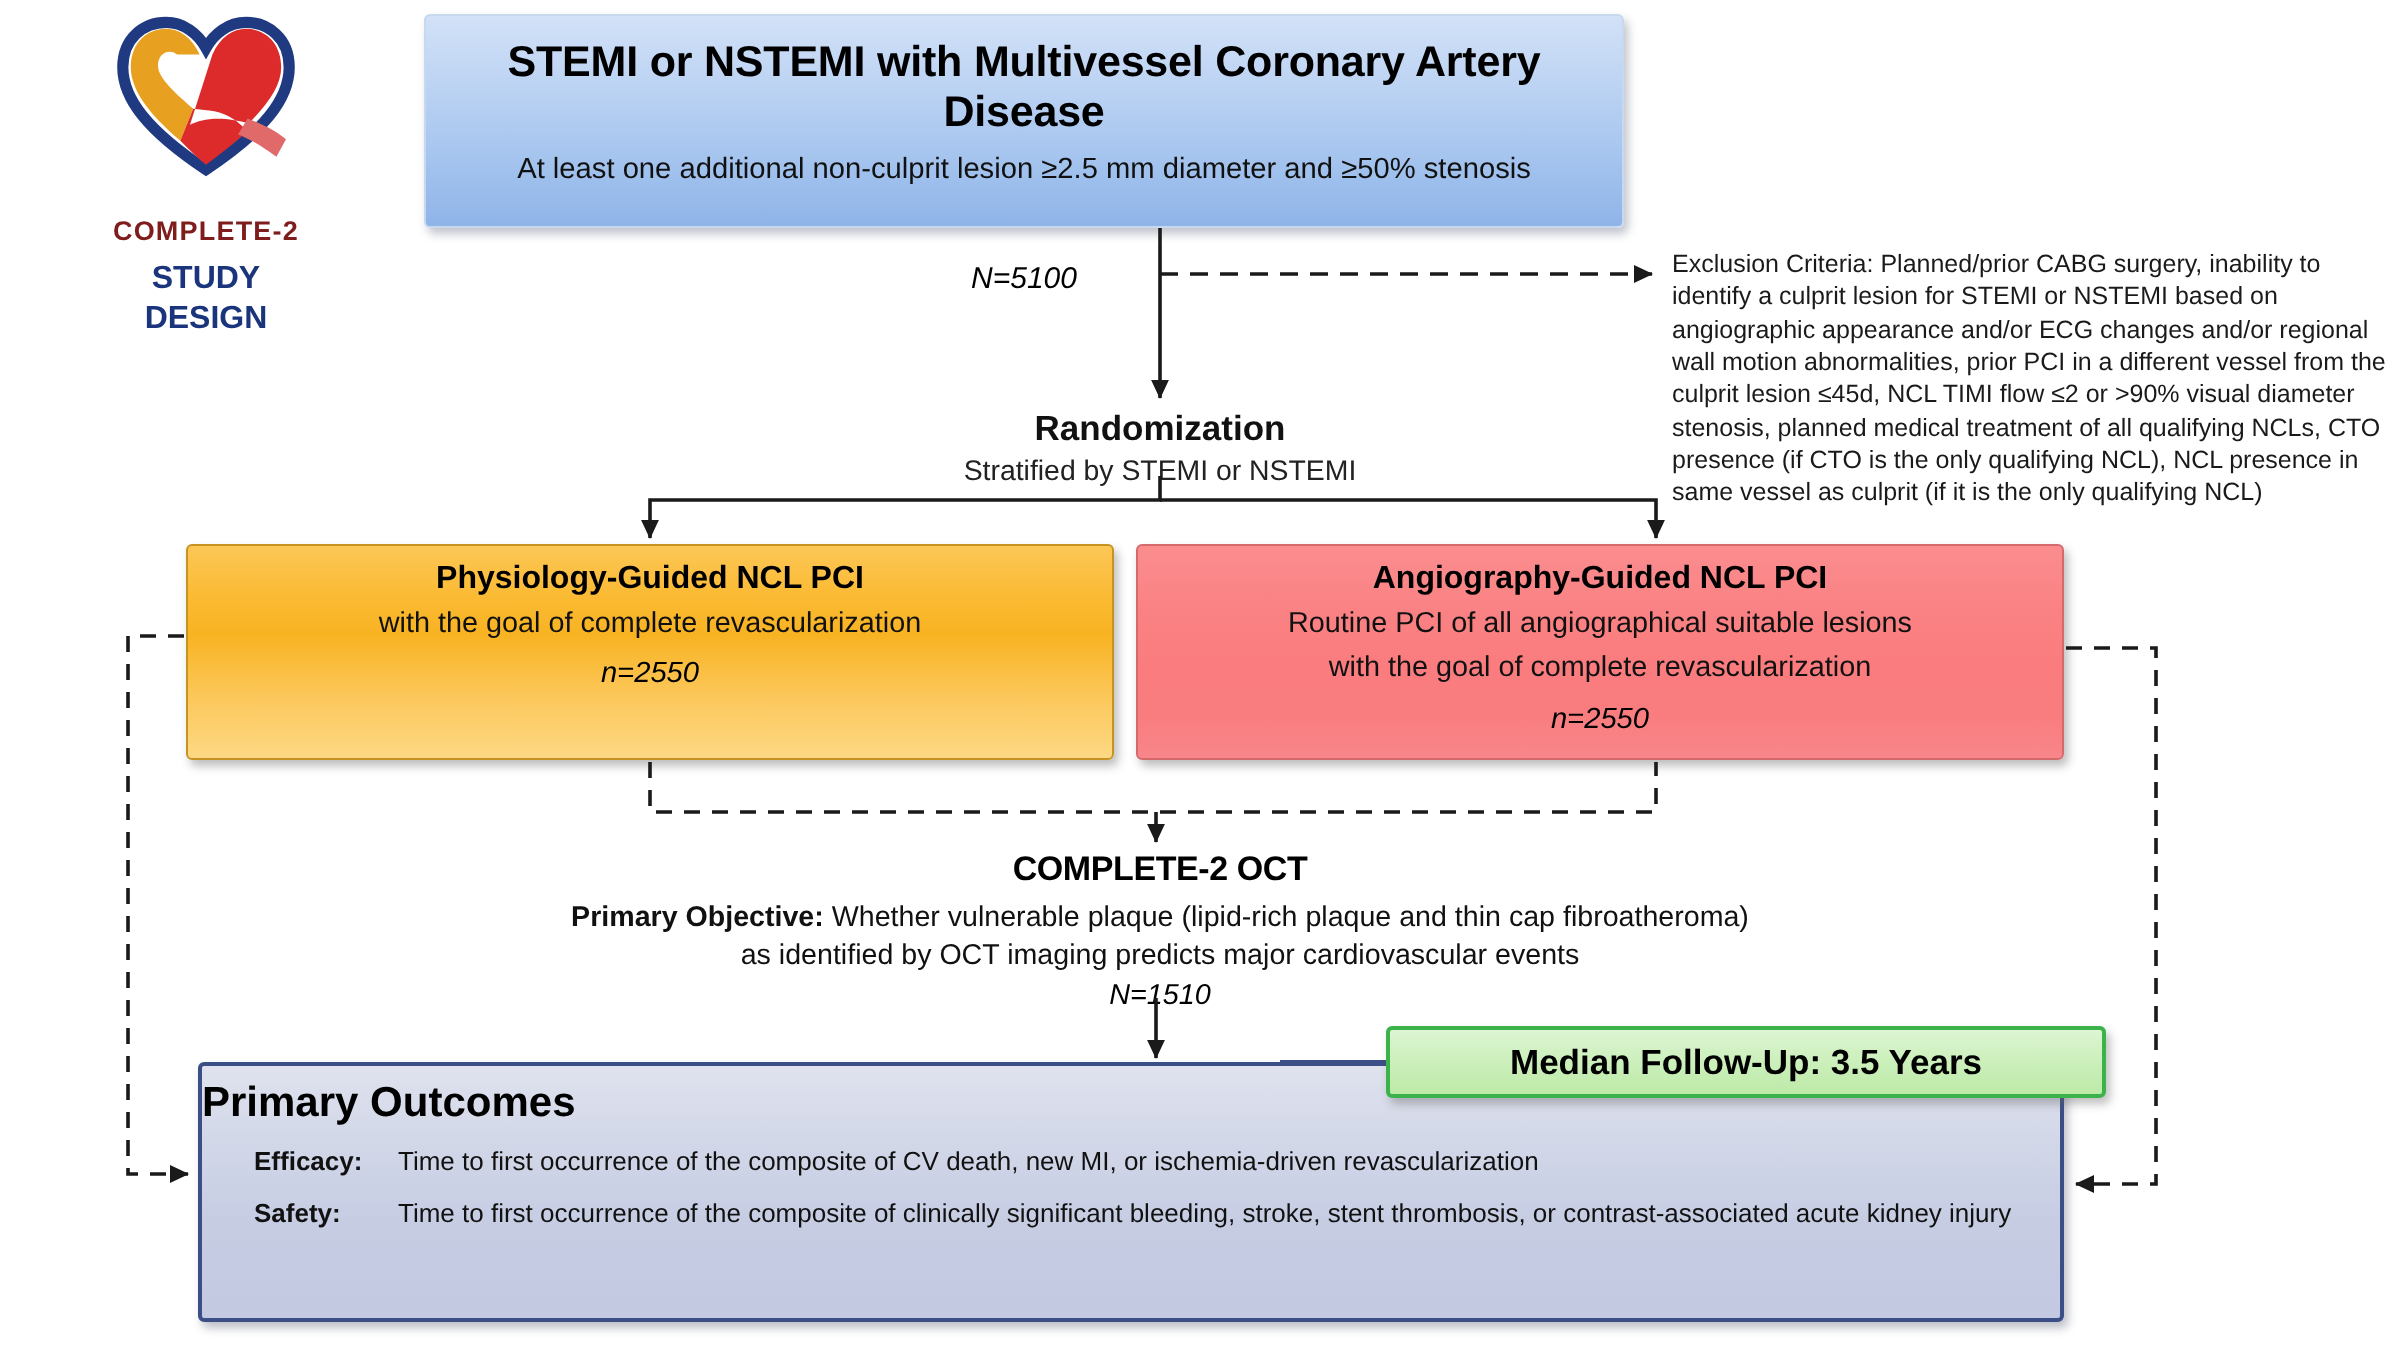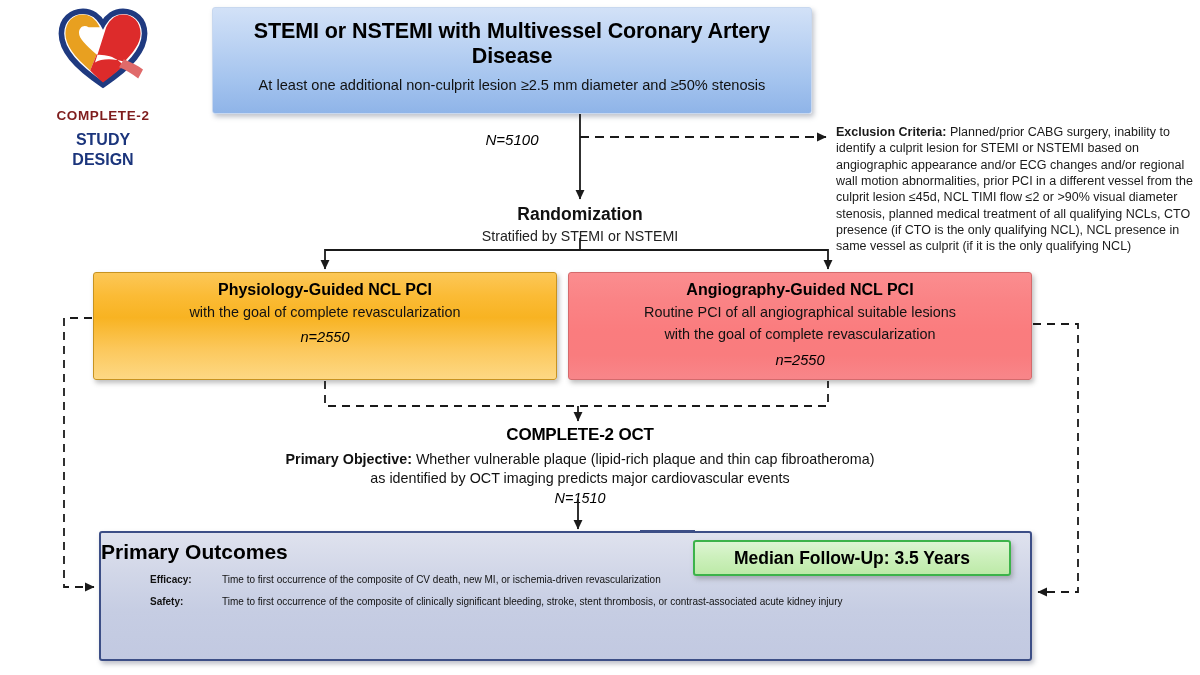--- a/index.html
+++ b/index.html
@@ -96,40 +96,39 @@
     text-align: left;
   }
   #outcomes-title {
     text-align: left;
     font-size: 21px; font-weight: bold; color: #000;
     margin-top: 7px;
   }
   .outcome-row {
     display: flex;
     margin-top: 9px;
-    padding-left: 49px;
-    font-size: 10px;
+    padding-left: 26px;
+    font-size: 13px;
     color: #111;
     line-height: 1.3;
   }
   .outcome-label {
     font-weight: bold;
     width: 72px;
     flex: 0 0 72px;
   }
   .outcome-text { flex: 1; }
 
   #box-followup {
-    left: 693px; top: 513px; width: 318px; height: 36px;
+    left: 693px; top: 513px; width: 360px; height: 36px;
     background: linear-gradient(to bottom, #ddf5d3 0%, #cdf0bd 45%, #bdeaa8 100%);
     border: 2px solid #3cb34a;
     box-shadow: 2px 3px 5px rgba(95,95,95,0.40);
     display: flex; align-items: center; justify-content: center;
     z-index: 6;
-    margin-top: 27px;
   }
   #box-followup .box-title { font-size: 17.5px; color: #000; }
 
   
   .textnode { position: absolute; text-align: center; }
   #node-randomization { left: 400px; top: 204px; width: 360px; }
   #rand-title { font-size: 17.5px; font-weight: bold; color: #111; text-align: center; }
   #rand-sub { font-size: 14.2px; color: #222; margin-top: 3px; }
 
   #node-oct { left: 185px; top: 425px; width: 790px; }
@@ -140,21 +139,21 @@
 
   
   #exclusion {
     position: absolute;
     left: 836px; top: 124px; width: 358px;
     font-size: 12.5px;
     line-height: 1.305;
     color: #1a1a1a;
     text-align: left;
   }
-  #exclusion b { font-weight: bold; }
+  #exclusion b { font-weight: normal; }
 
   
   #connectors {
     position: absolute;
     left: 0; top: 0;
     width: 1200px; height: 675px;
     pointer-events: none;
     z-index: 4;
   }
 </style>

